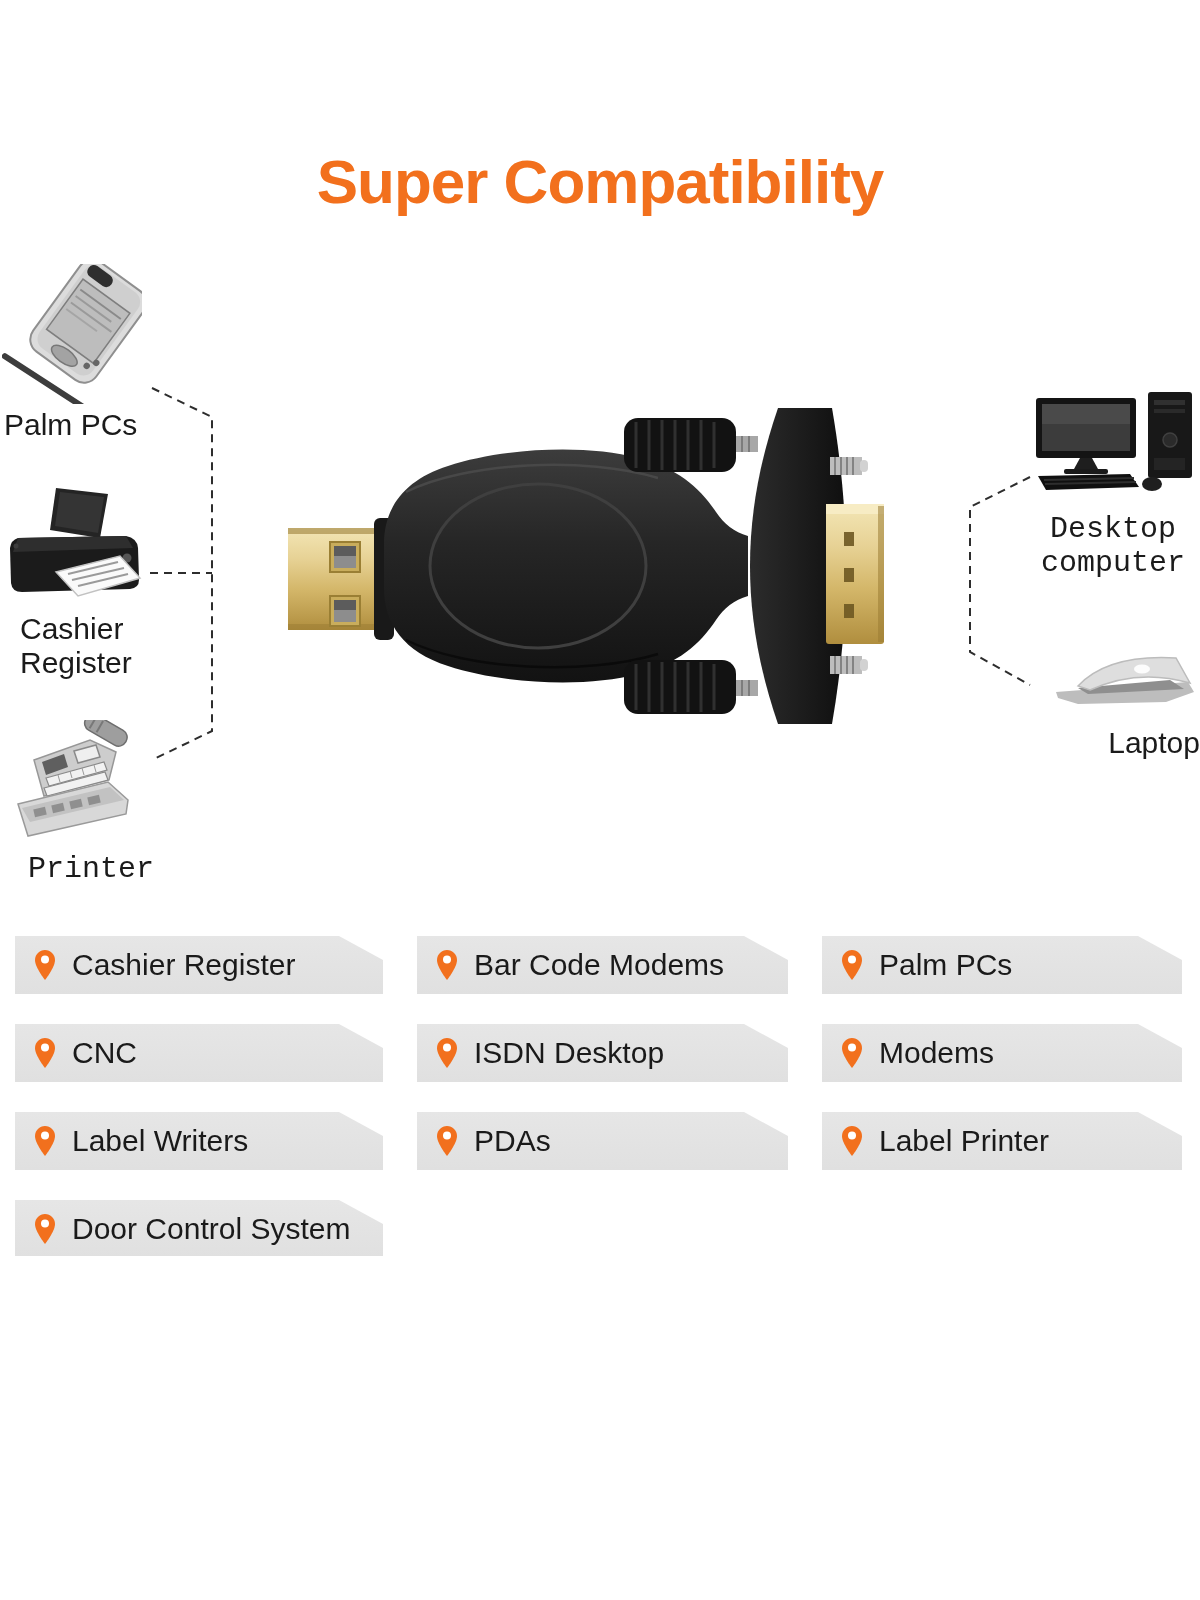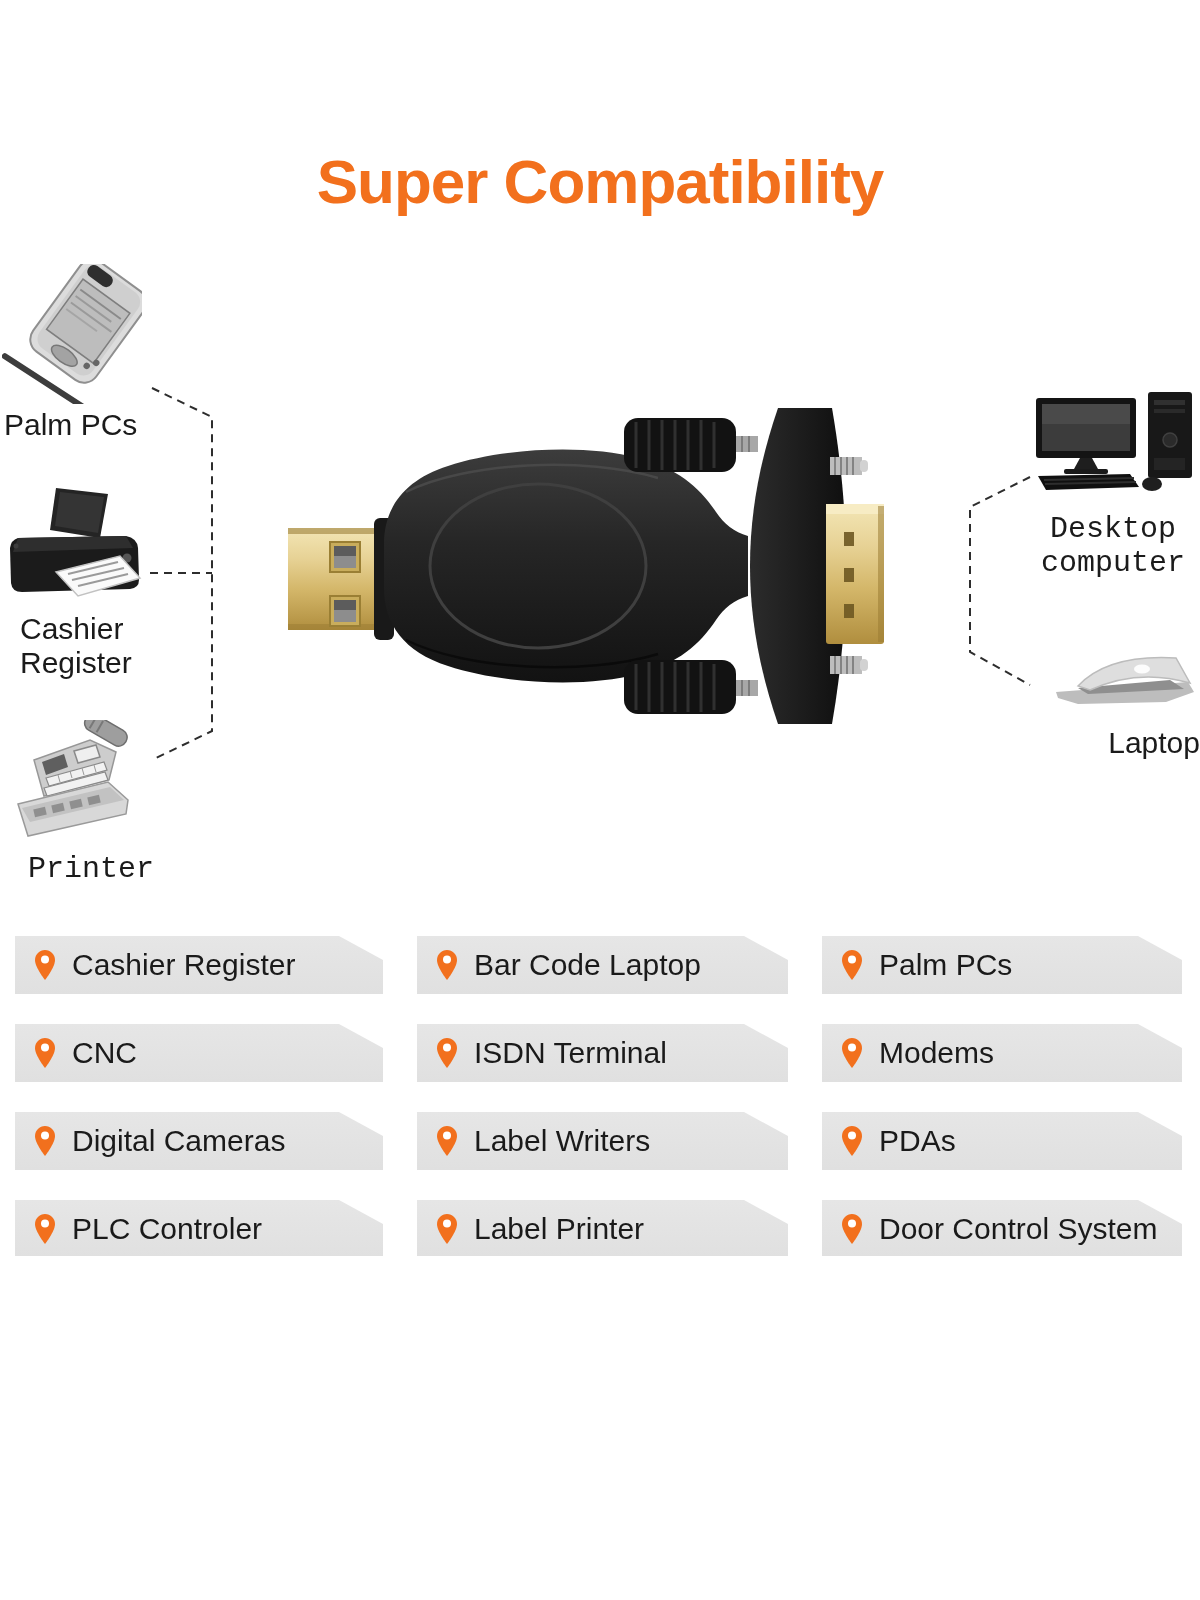--- a/index.html
+++ b/index.html
@@ -248,21 +248,21 @@
           <path fill="#F2701D" d="M12,1 C6.5,1 2,5.5 2,11 C2,18.5 12,31 12,31 C12,31 22,18.5 22,11 C22,5.5 17.5,1 12,1 Z"></path>
           <circle cx="12" cy="10.5" r="4" fill="#fff"></circle>
         </svg>
       <span class="label">Cashier Register</span>
     </div>
     <div class="banner">
       <svg class="pin" viewBox="0 0 24 32">
           <path fill="#F2701D" d="M12,1 C6.5,1 2,5.5 2,11 C2,18.5 12,31 12,31 C12,31 22,18.5 22,11 C22,5.5 17.5,1 12,1 Z"></path>
           <circle cx="12" cy="10.5" r="4" fill="#fff"></circle>
         </svg>
-      <span class="label">Bar Code Laptop</span>
+      <span class="label">Bar Code Modems</span>
     </div>
 
     <div class="banner">
       <svg class="pin" viewBox="0 0 24 32">
           <path fill="#F2701D" d="M12,1 C6.5,1 2,5.5 2,11 C2,18.5 12,31 12,31 C12,31 22,18.5 22,11 C22,5.5 17.5,1 12,1 Z"></path>
           <circle cx="12" cy="10.5" r="4" fill="#fff"></circle>
         </svg>
       <span class="label">Palm PCs</span>
     </div>
     <div class="banner">
@@ -271,57 +271,43 @@
           <circle cx="12" cy="10.5" r="4" fill="#fff"></circle>
         </svg>
       <span class="label">CNC</span>
     </div>
 
     <div class="banner">
       <svg class="pin" viewBox="0 0 24 32">
           <path fill="#F2701D" d="M12,1 C6.5,1 2,5.5 2,11 C2,18.5 12,31 12,31 C12,31 22,18.5 22,11 C22,5.5 17.5,1 12,1 Z"></path>
           <circle cx="12" cy="10.5" r="4" fill="#fff"></circle>
         </svg>
-      <span class="label">ISDN Terminal</span>
+      <span class="label">ISDN Desktop</span>
     </div>
     <div class="banner">
       <svg class="pin" viewBox="0 0 24 32">
           <path fill="#F2701D" d="M12,1 C6.5,1 2,5.5 2,11 C2,18.5 12,31 12,31 C12,31 22,18.5 22,11 C22,5.5 17.5,1 12,1 Z"></path>
           <circle cx="12" cy="10.5" r="4" fill="#fff"></circle>
         </svg>
       <span class="label">Modems</span>
     </div>
-    <div class="banner">
-      <svg class="pin" viewBox="0 0 24 32">
-          <path fill="#F2701D" d="M12,1 C6.5,1 2,5.5 2,11 C2,18.5 12,31 12,31 C12,31 22,18.5 22,11 C22,5.5 17.5,1 12,1 Z"></path>
-          <circle cx="12" cy="10.5" r="4" fill="#fff"></circle>
-        </svg>
-      <span class="label">Digital Cameras</span>
-    </div>
 
     <div class="banner">
       <svg class="pin" viewBox="0 0 24 32">
           <path fill="#F2701D" d="M12,1 C6.5,1 2,5.5 2,11 C2,18.5 12,31 12,31 C12,31 22,18.5 22,11 C22,5.5 17.5,1 12,1 Z"></path>
           <circle cx="12" cy="10.5" r="4" fill="#fff"></circle>
         </svg>
       <span class="label">Label Writers</span>
     </div>
     <div class="banner">
       <svg class="pin" viewBox="0 0 24 32">
           <path fill="#F2701D" d="M12,1 C6.5,1 2,5.5 2,11 C2,18.5 12,31 12,31 C12,31 22,18.5 22,11 C22,5.5 17.5,1 12,1 Z"></path>
           <circle cx="12" cy="10.5" r="4" fill="#fff"></circle>
         </svg>
       <span class="label">PDAs</span>
-    </div>
-    <div class="banner">
-      <svg class="pin" viewBox="0 0 24 32">
-          <path fill="#F2701D" d="M12,1 C6.5,1 2,5.5 2,11 C2,18.5 12,31 12,31 C12,31 22,18.5 22,11 C22,5.5 17.5,1 12,1 Z"></path>
-          <circle cx="12" cy="10.5" r="4" fill="#fff"></circle>
-        </svg>
-      <span class="label">PLC Controler</span>
     </div>
 
     <div class="banner">
       <svg class="pin" viewBox="0 0 24 32">
           <path fill="#F2701D" d="M12,1 C6.5,1 2,5.5 2,11 C2,18.5 12,31 12,31 C12,31 22,18.5 22,11 C22,5.5 17.5,1 12,1 Z"></path>
           <circle cx="12" cy="10.5" r="4" fill="#fff"></circle>
         </svg>
       <span class="label">Label Printer</span>
     </div>
     <div class="banner">

